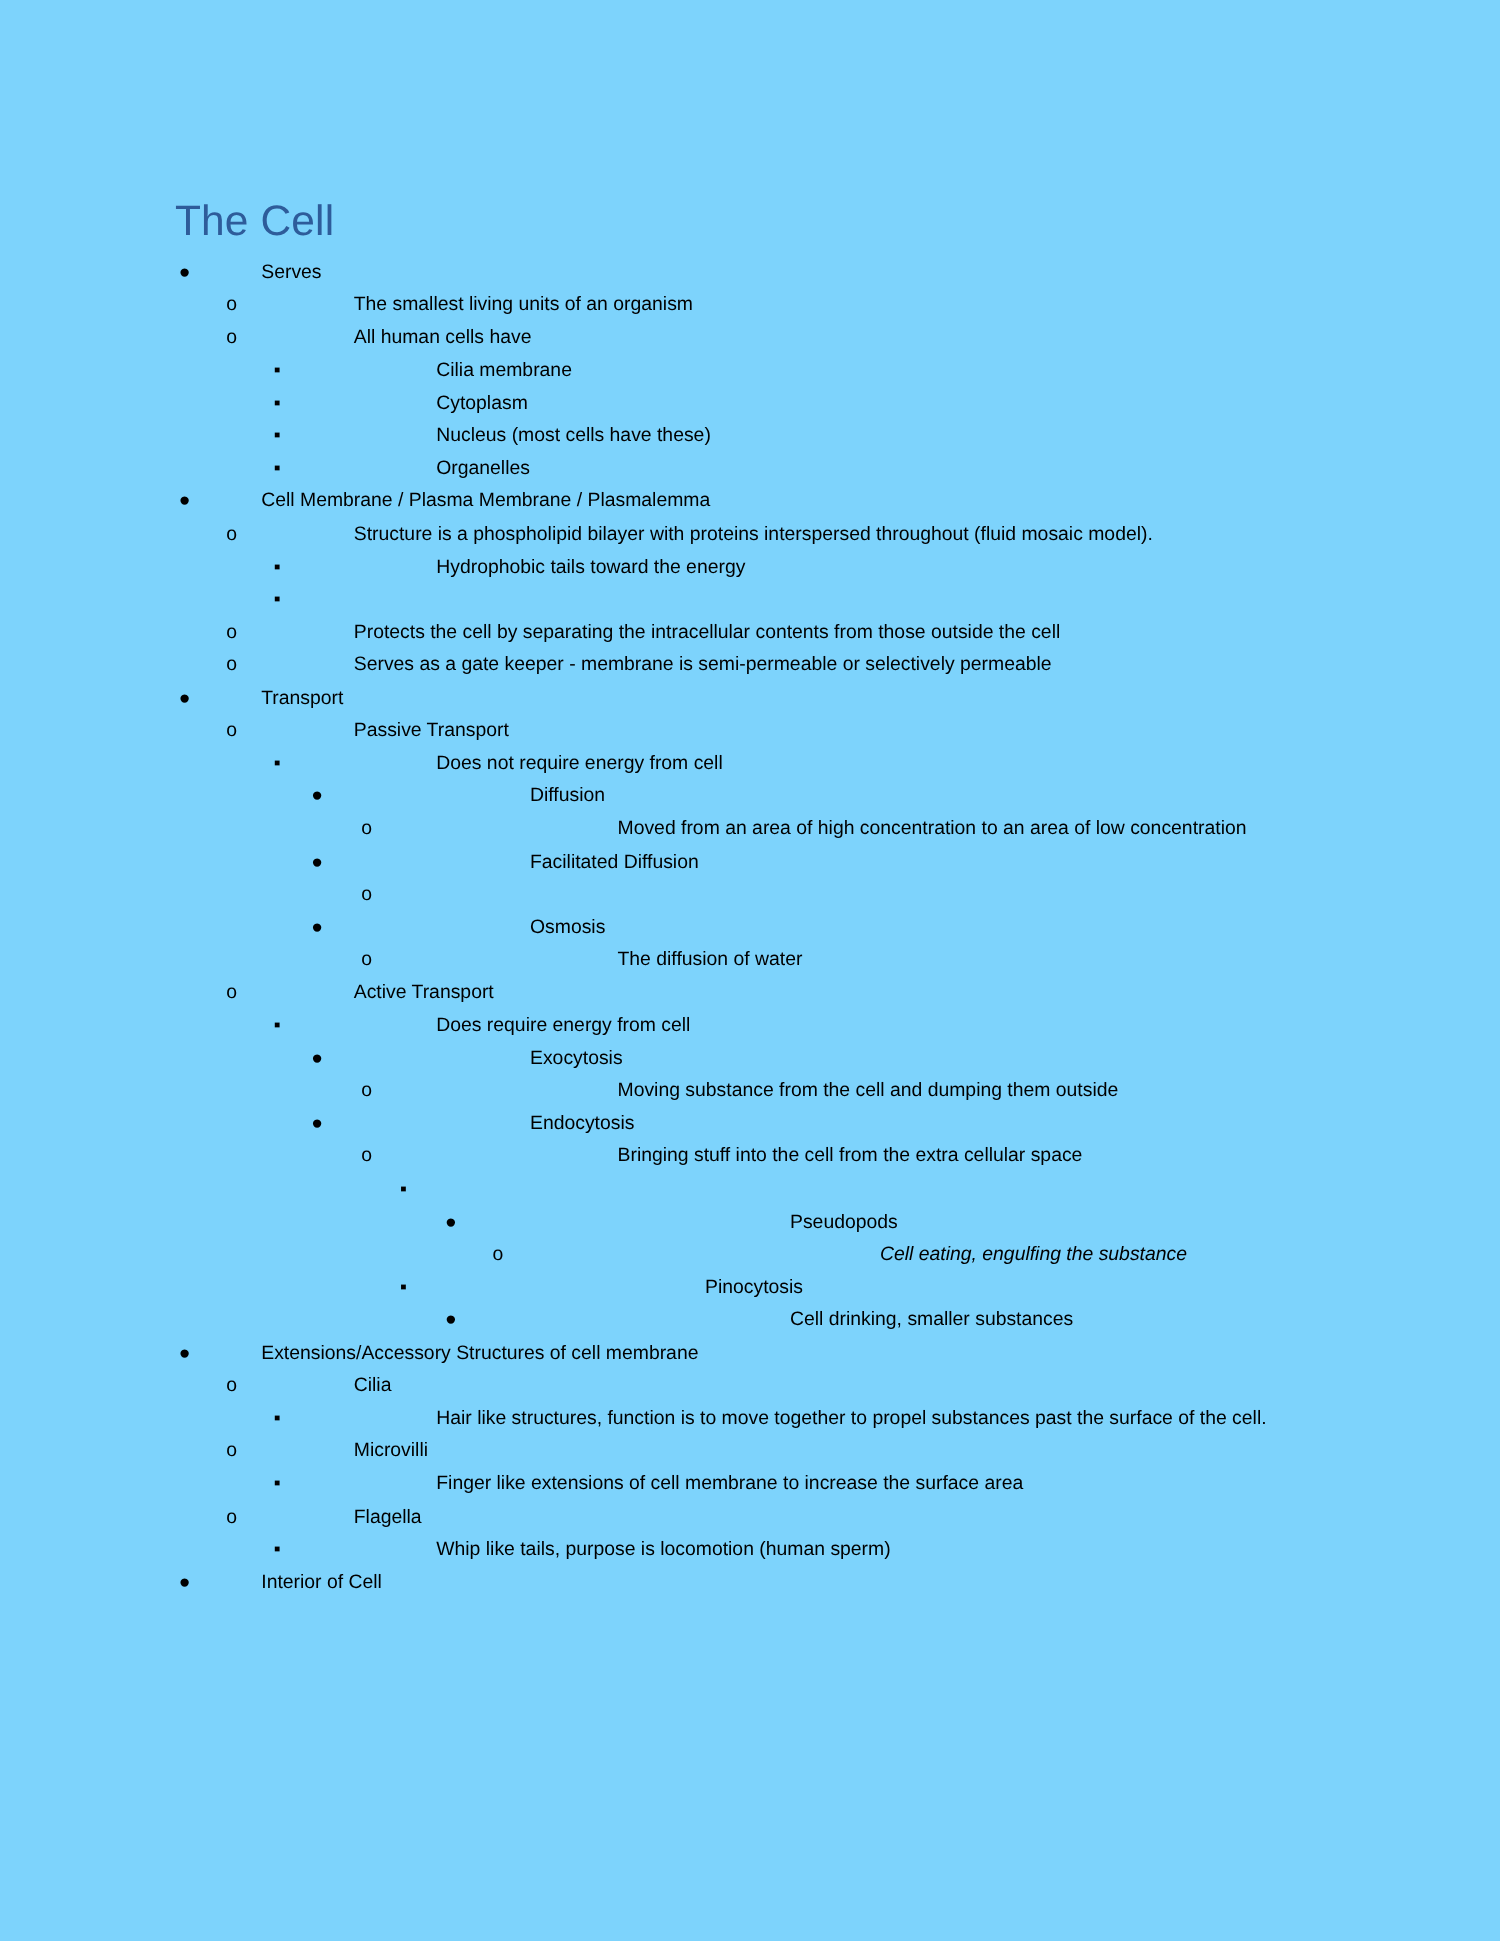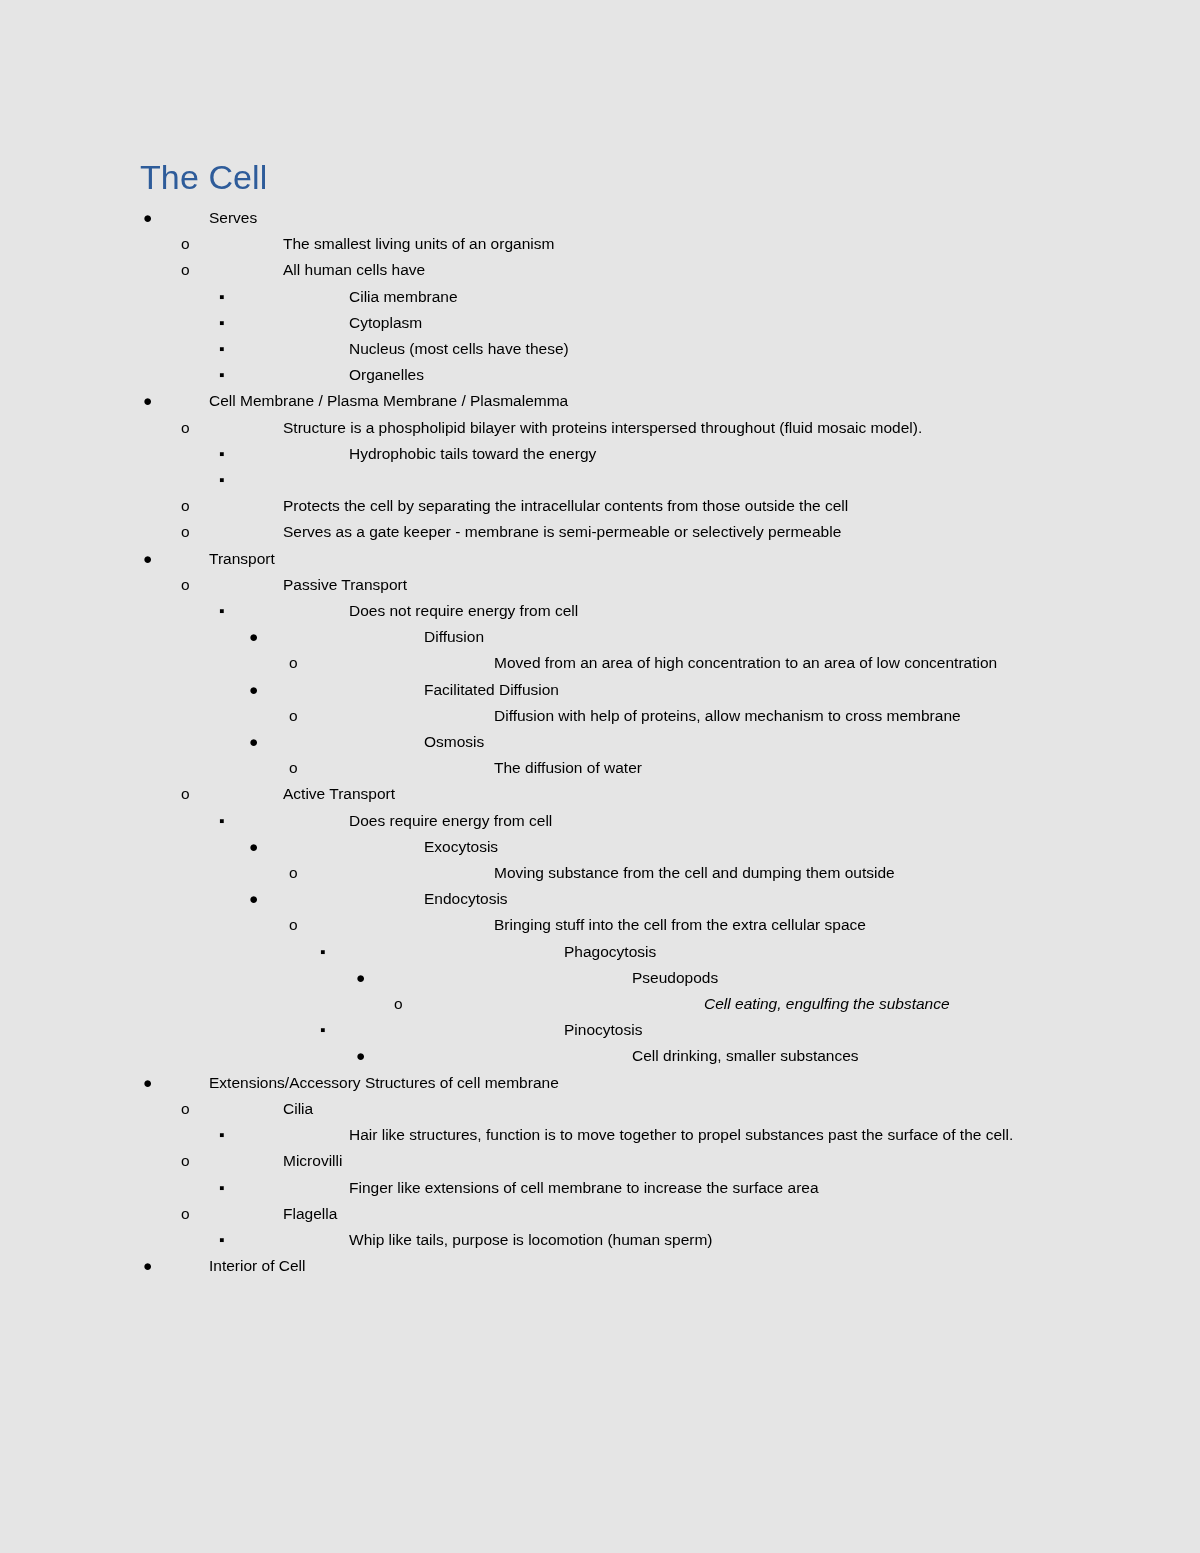--- a/index.html
+++ b/index.html
@@ -9,21 +9,21 @@
     background: #ffffff;
   }
   body {
     font-family: "Liberation Sans", sans-serif;
     color: #000000;
   }
   .page {
     position: relative;
     width: 1200px;
     height: 1553px;
-    background: #e5e5e5;
+    background: #7dd3fc;
     overflow: hidden;
     box-sizing: border-box;
   }
   .doc-body {
     position: absolute;
     left: 0;
     top: 0;
     width: 1200px;
   }
   .page-title {
@@ -175,21 +175,20 @@
         <div class="li lvl5">
           <span class="bullet b-circ">o</span>
           <span class="txt">Moved from an area of high concentration to an area of low concentration</span>
         </div>
         <div class="li lvl4">
           <span class="bullet b-disc">●</span>
           <span class="txt">Facilitated Diffusion</span>
         </div>
         <div class="li lvl5">
           <span class="bullet b-circ">o</span>
-          <span class="txt">Diffusion with help of proteins, allow mechanism to cross membrane</span>
         </div>
         <div class="li lvl4">
           <span class="bullet b-disc">●</span>
           <span class="txt">Osmosis</span>
         </div>
         <div class="li lvl5">
           <span class="bullet b-circ">o</span>
           <span class="txt">The diffusion of water</span>
         </div>
         <div class="li lvl2">
@@ -211,21 +210,20 @@
         <div class="li lvl4">
           <span class="bullet b-disc">●</span>
           <span class="txt">Endocytosis</span>
         </div>
         <div class="li lvl5">
           <span class="bullet b-circ">o</span>
           <span class="txt">Bringing stuff into the cell from the extra cellular space</span>
         </div>
         <div class="li lvl6">
           <span class="bullet b-sq">▪</span>
-          <span class="txt">Phagocytosis</span>
         </div>
         <div class="li lvl7">
           <span class="bullet b-disc">●</span>
           <span class="txt">Pseudopods</span>
         </div>
         <div class="li lvl8">
           <span class="bullet b-circ">o</span>
           <span class="txt">Cell eating, engulfing the substance</span>
         </div>
         <div class="li lvl6">

